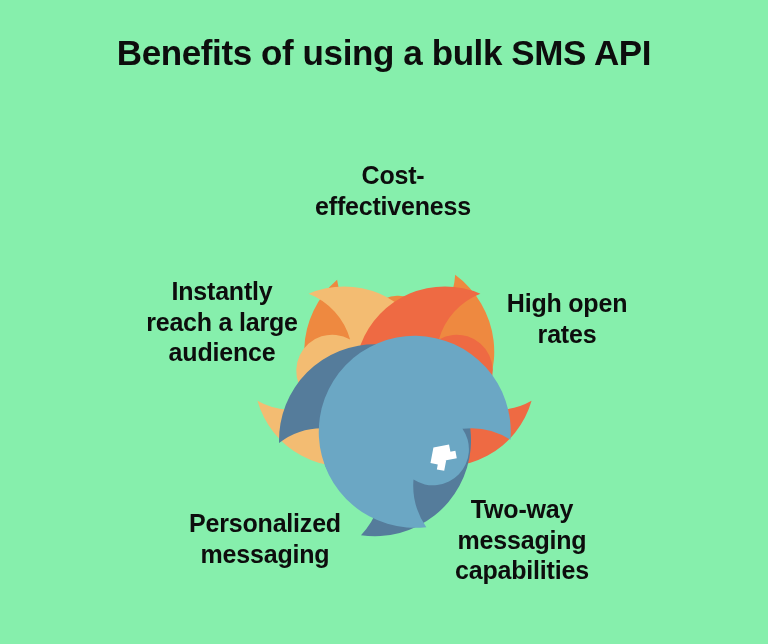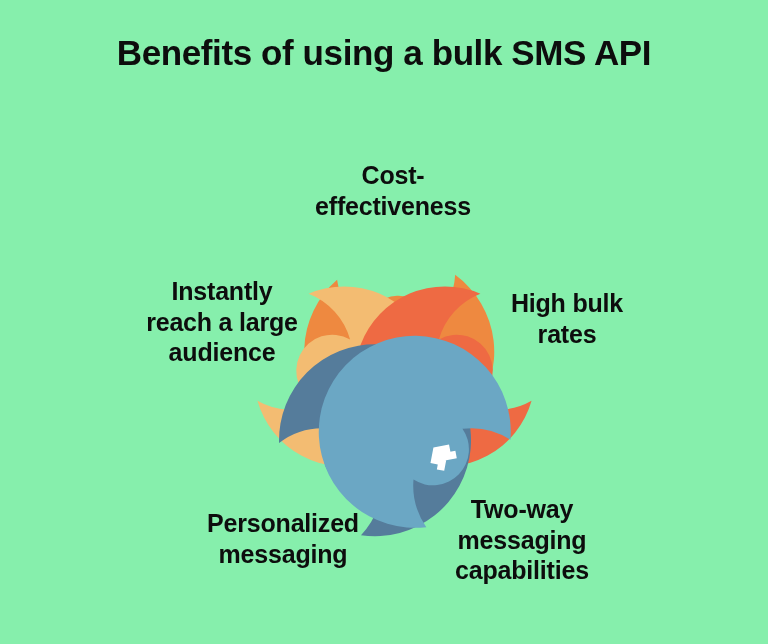--- a/index.html
+++ b/index.html
@@ -92,22 +92,22 @@
         </g>
       </g>
     </svg>
 
   <div id="labels-layer">
       <div class="bubble-label" style="left: 303px; top: 160px; width: 180px;">Cost-
 effectiveness</div>
       <div class="bubble-label" style="left: 132px; top: 276px; width: 180px;">Instantly
 reach a large
 audience</div>
-      <div class="bubble-label" style="left: 477px; top: 288px; width: 180px;">High bulk
+      <div class="bubble-label" style="left: 477px; top: 288px; width: 180px;">High open
 rates</div>
-      <div class="bubble-label" style="left: 188px; top: 508px; width: 190px;">Personalized
+      <div class="bubble-label" style="left: 170px; top: 508px; width: 190px;">Personalized
 messaging</div>
       <div class="bubble-label" style="left: 427px; top: 494px; width: 190px; text-align: center;">Two-way
 messaging
 capabilities</div>
     </div>
 
 </div>
 
 </body></html>

